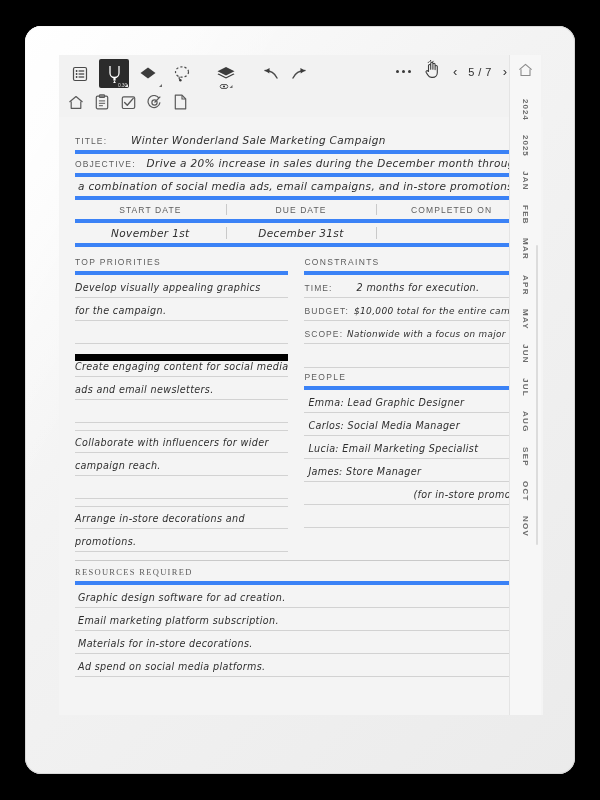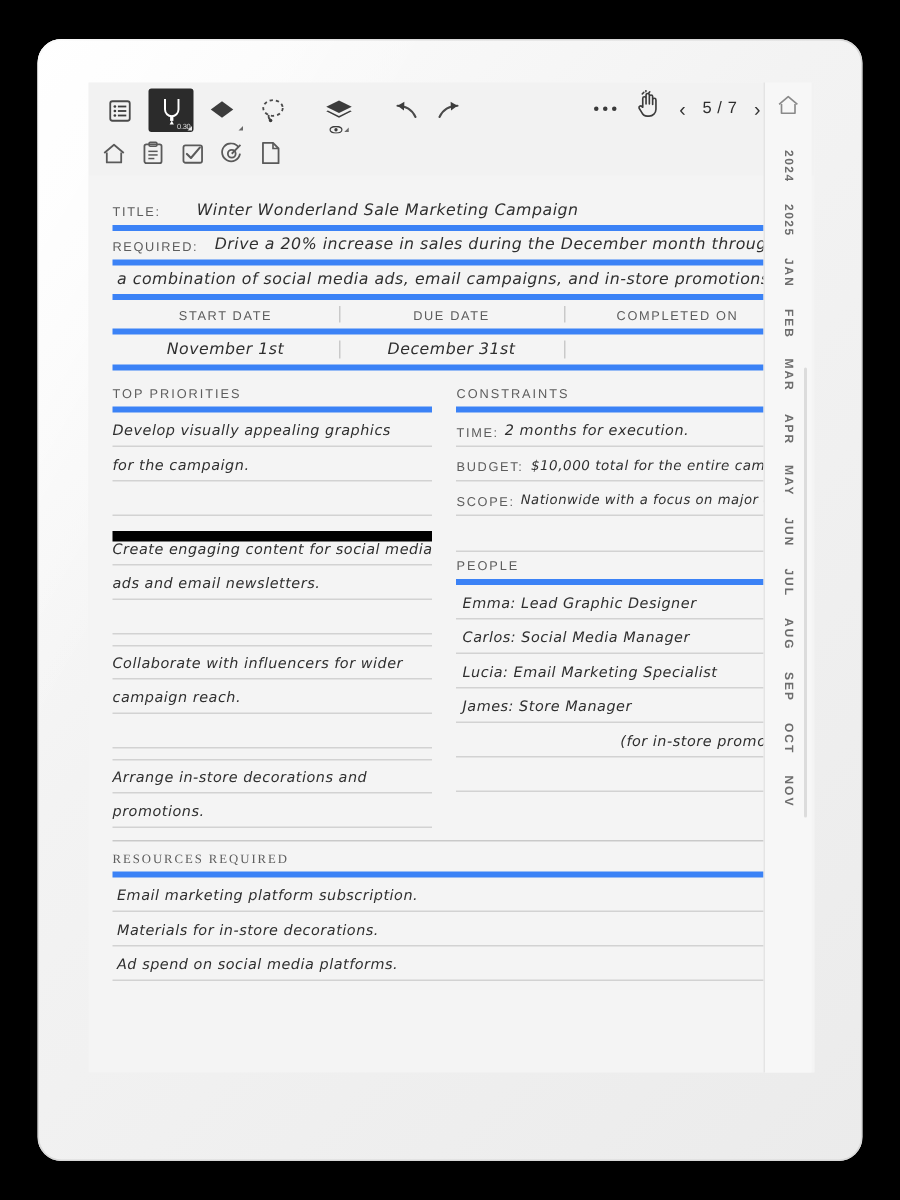--- a/index.html
+++ b/index.html
@@ -290,21 +290,21 @@
     </div>
 
     <div id="page">
 
       <div class="row rule">
         <span class="lbl">TITLE:</span>
         <span class="hw" style="margin-left:24px;">Winter Wonderland Sale Marketing Campaign</span>
       </div>
 
       <div class="row rule">
-        <span class="lbl">REQUIRED:</span>
+        <span class="lbl">OBJECTIVE:</span>
         <span class="hw" style="margin-left:11px;">Drive a 20% increase in sales during the December month through</span>
       </div>
       <div class="row rule">
         <span class="hw" style="margin-left:3px;">a combination of social media ads, email campaigns, and in-store promotions.</span>
       </div>
 
       <div id="dates" class="rule">
         <div class="cell">
           <div class="lbl" style="display:block;padding-top:5px;">START DATE</div>
         </div>
@@ -362,21 +362,21 @@
           <div class="row rule-l">
               <span class="hw sm">promotions.</span>
             </div>
         </div>
 
         <div class="col">
           <div class="secthead rule" style="padding-top:4px;">CONSTRAINTS</div>
 
           <div class="row rule-l">
             <span class="lbl">TIME:</span>
-            <span class="hw sm" style="margin-left:4px;">2 months for execution.</span>
+            <span class="hw sm" style="margin-left:24px;">2 months for execution.</span>
           </div>
           <div class="row rule-l">
             <span class="lbl">BUDGET:</span>
             <span class="hw sm" style="margin-left:5px;font-size:9px;">$10,000 total for the entire campaign.</span>
           </div>
           <div class="row rule-l">
             <span class="lbl">SCOPE:</span>
             <span class="hw sm" style="margin-left:4px;font-size:8.8px;">Nationwide with a focus on major cities.</span>
           </div>
           <div class="blank"></div>
@@ -396,20 +396,23 @@
               <span class="hw sm" style="margin-left:4px;">James: Store Manager</span>
             </div>
           <div class="row rule-l" style="justify-content:flex-end;">
               <span class="hw sm">(for in-store promotions)</span>
             </div>
           <div class="blank rule-l"></div>
         </div>
       </div>
 
       <div class="secthead rule" style="padding-top:6px;border-top:1px solid #c9c9c9;margin-top:8px;font-family:Liberation Serif, serif;">RESOURCES REQUIRED</div>
+      <div class="row rule-l">
+          <span class="hw sm" style="margin-left:3px;">Graphic design software for ad creation.</span>
+        </div>
       <div class="row rule-l">
           <span class="hw sm" style="margin-left:3px;">Email marketing platform subscription.</span>
         </div>
       <div class="row rule-l">
           <span class="hw sm" style="margin-left:3px;">Materials for in-store decorations.</span>
         </div>
       <div class="row rule-l">
           <span class="hw sm" style="margin-left:3px;">Ad spend on social media platforms.</span>
         </div>
     </div>

